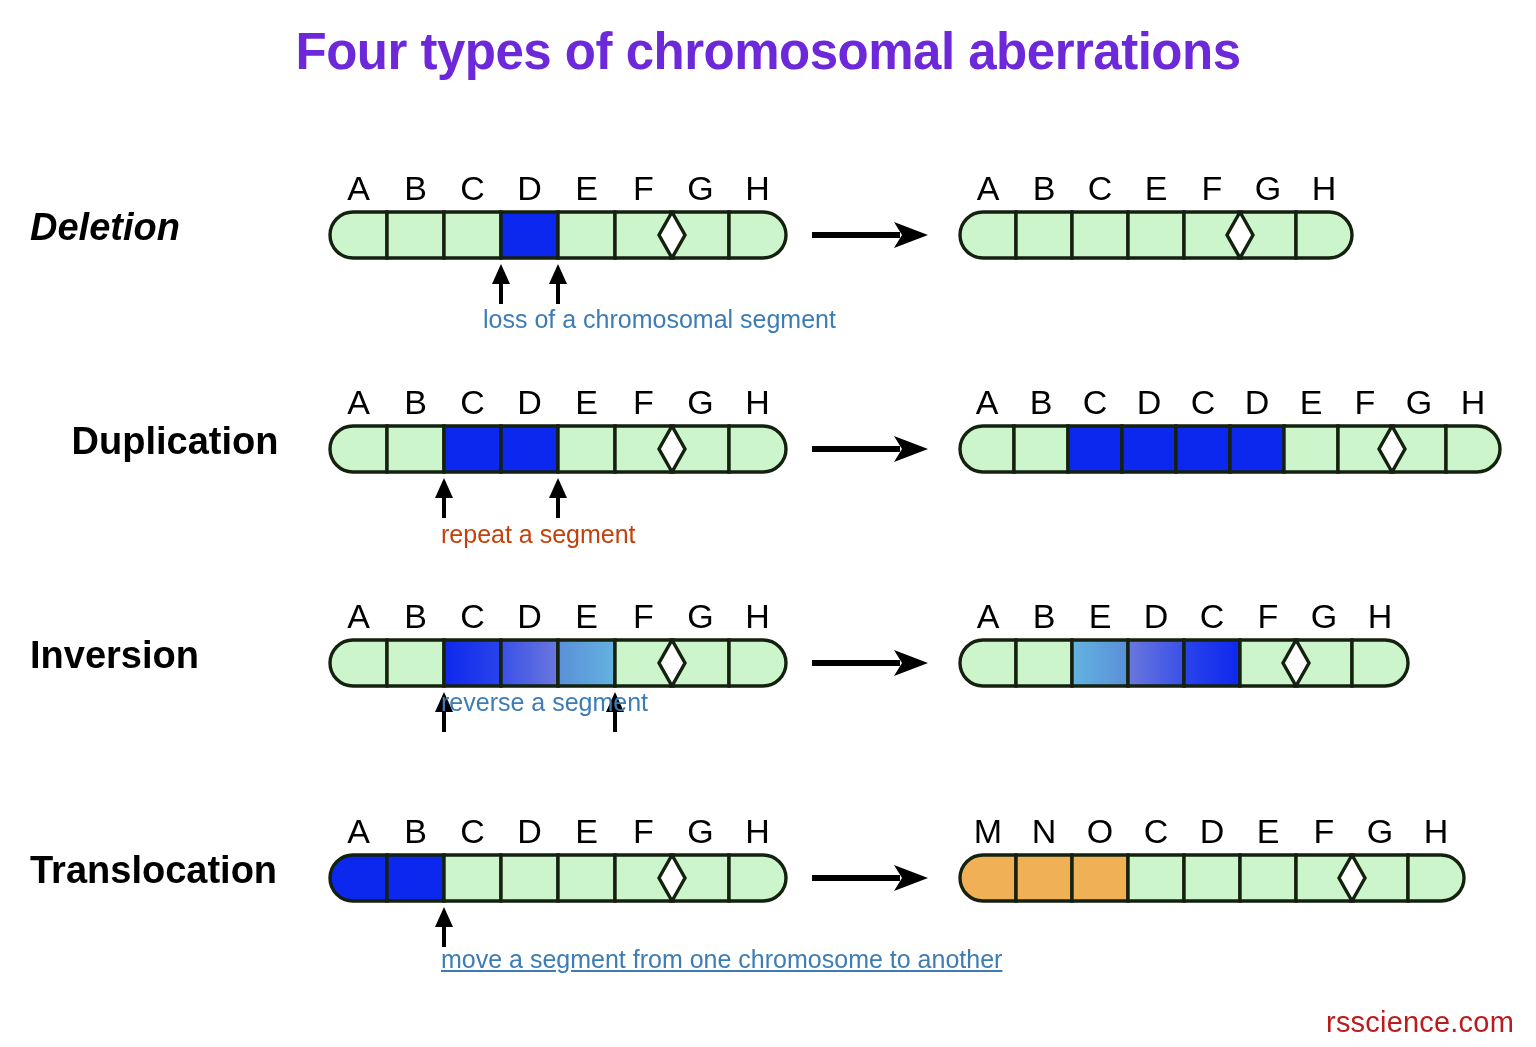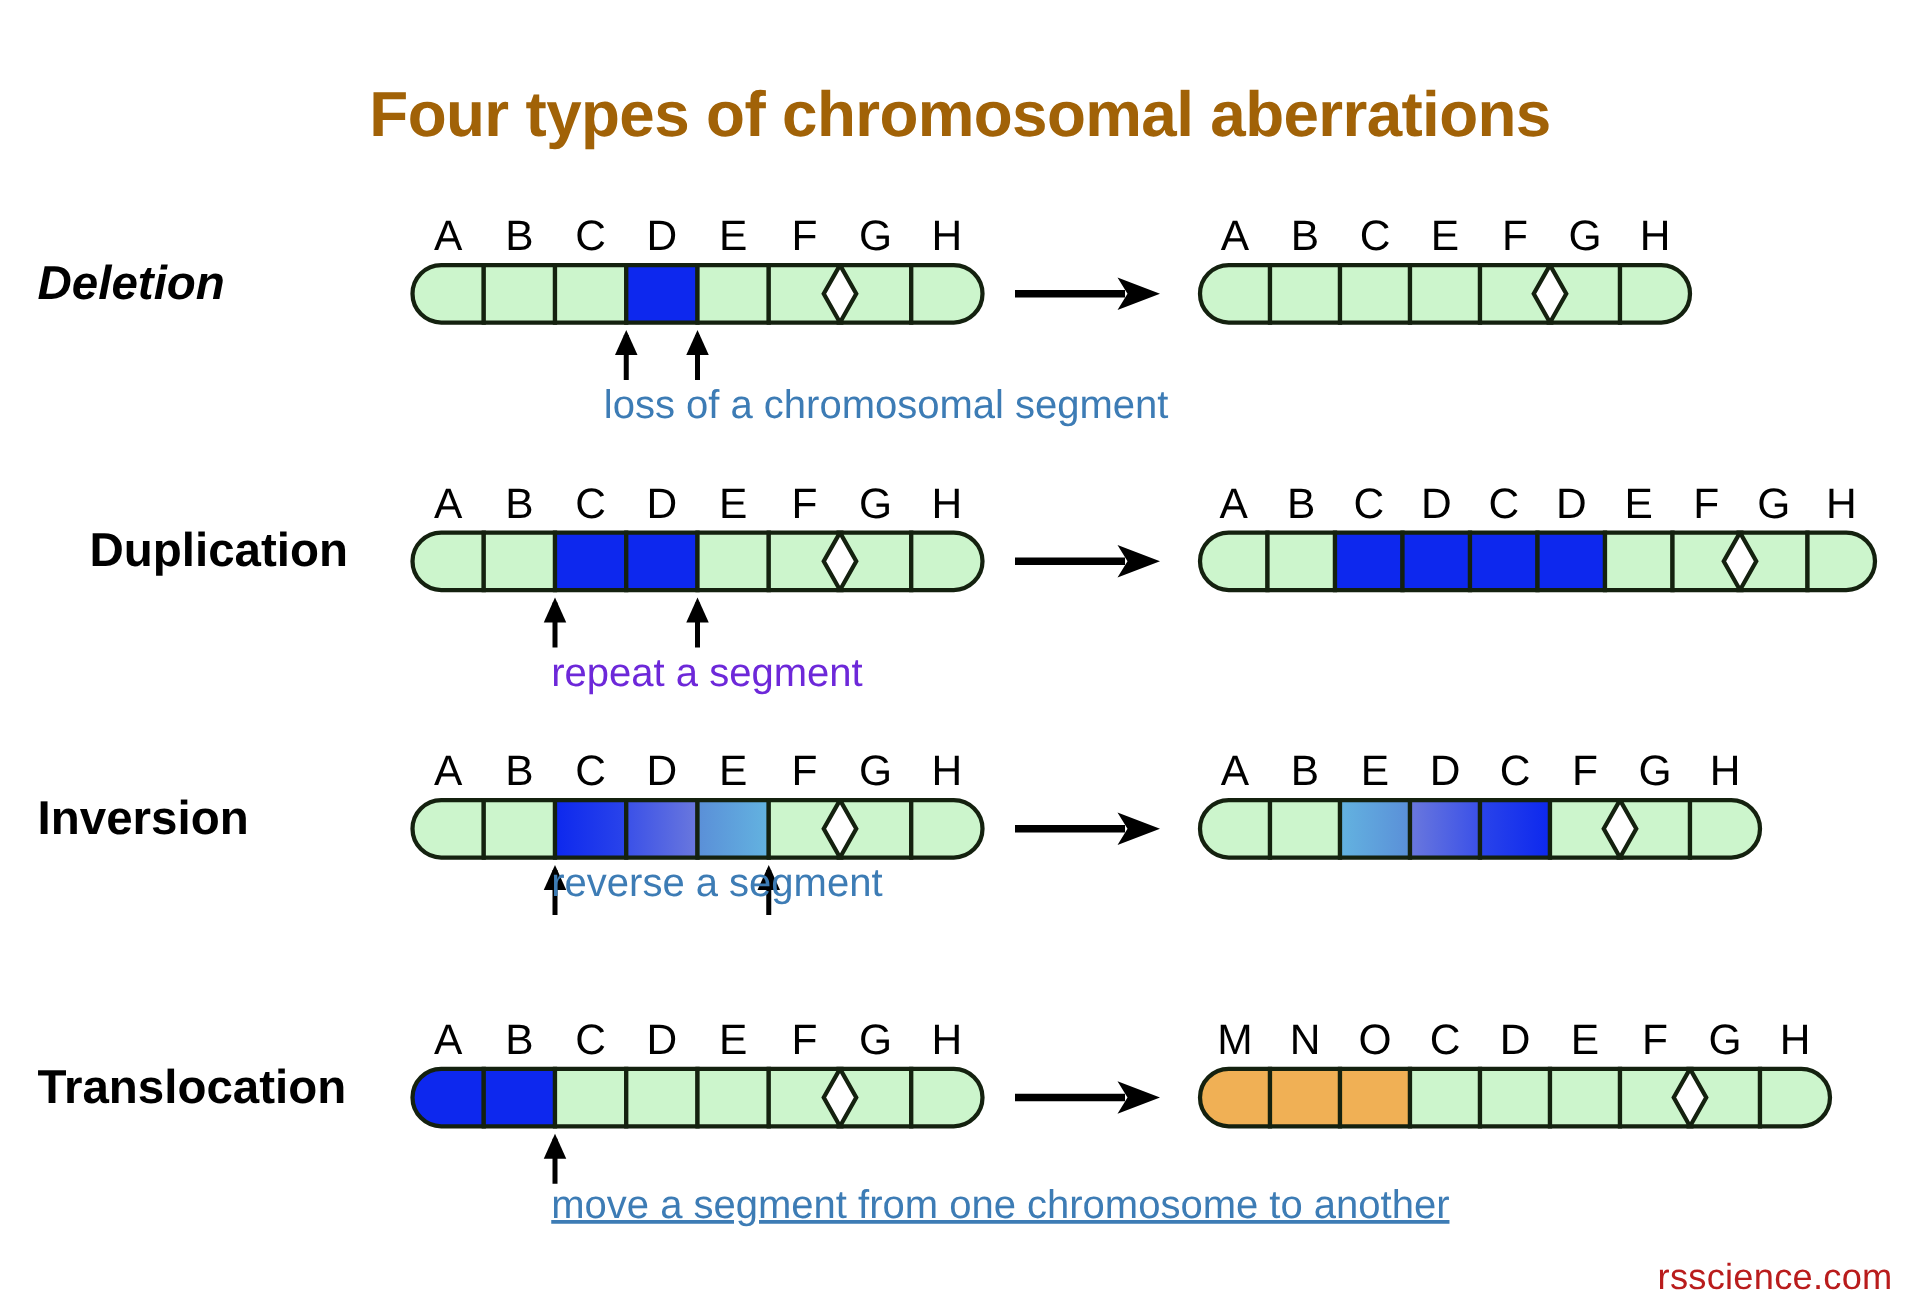--- a/index.html
+++ b/index.html
@@ -19,38 +19,37 @@
   #page-title {
     position: absolute;
     top: 22px;
     left: 0;
     width: 1536px;
     text-align: center;
     font-family: "Liberation Sans", sans-serif;
     font-weight: bold;
     font-size: 51px;
     letter-spacing: -0.5px;
-    color: #a16207;
+    color: #6d28d9;
     white-space: nowrap;
-    margin-top: 40px;
   }
   .row-label {
     position: absolute;
     left: 30px;
     width: 290px;
     font-family: "Liberation Sans", sans-serif;
     font-weight: bold;
     font-size: 38px;
     color: #000000;
     white-space: nowrap;
   }
   .caption {
     position: absolute;
     font-family: "Liberation Sans", sans-serif;
-    font-size: 32px;
+    font-size: 25px;
     white-space: nowrap;
   }
   .diagram-svg {
     position: absolute;
     left: 0;
     top: 0;
   }
   #watermark {
     position: absolute;
     right: 22px;
@@ -284,20 +283,20 @@
       <text x="1380" y="843" text-anchor="middle" font-family="&quot;Liberation Sans&quot;, sans-serif" font-size="34" fill="#000000">G</text>
       <path d="M 1408 855 L 1441 855 A 23 23 0 0 1 1441 901 L 1408 901 Z" fill="#ccf5cc" stroke="#14210f" stroke-width="3.4" stroke-linejoin="miter"></path>
       <text x="1436" y="843" text-anchor="middle" font-family="&quot;Liberation Sans&quot;, sans-serif" font-size="34" fill="#000000">H</text>
     </g>
   </svg>
 
 <div id="labels-layer">
     <div class="row-label" style="top: 206px; font-style: italic;">Deletion</div>
     <div class="caption" style="left: 483px; top: 305px; color: rgb(61, 124, 181);">loss of a chromosomal segment</div>
     <div class="row-label" style="top: 420px; text-align: center;">Duplication</div>
-    <div class="caption" style="left: 441px; top: 520px; color: #6d28d9;">repeat a segment</div>
+    <div class="caption" style="left: 441px; top: 520px; color: #c2410c;">repeat a segment</div>
     <div class="row-label" style="top: 634px;">Inversion</div>
     <div class="caption" style="left: 441px; top: 688px; color: rgb(61, 124, 181);">reverse a segment</div>
     <div class="row-label" style="top: 849px;">Translocation</div>
     <div class="caption" style="left: 441px; top: 945px; color: rgb(61, 124, 181); text-decoration: underline;">move a segment from one chromosome to another</div>
   </div>
 
 <div id="watermark">rsscience.com</div>
 
 </body></html>

